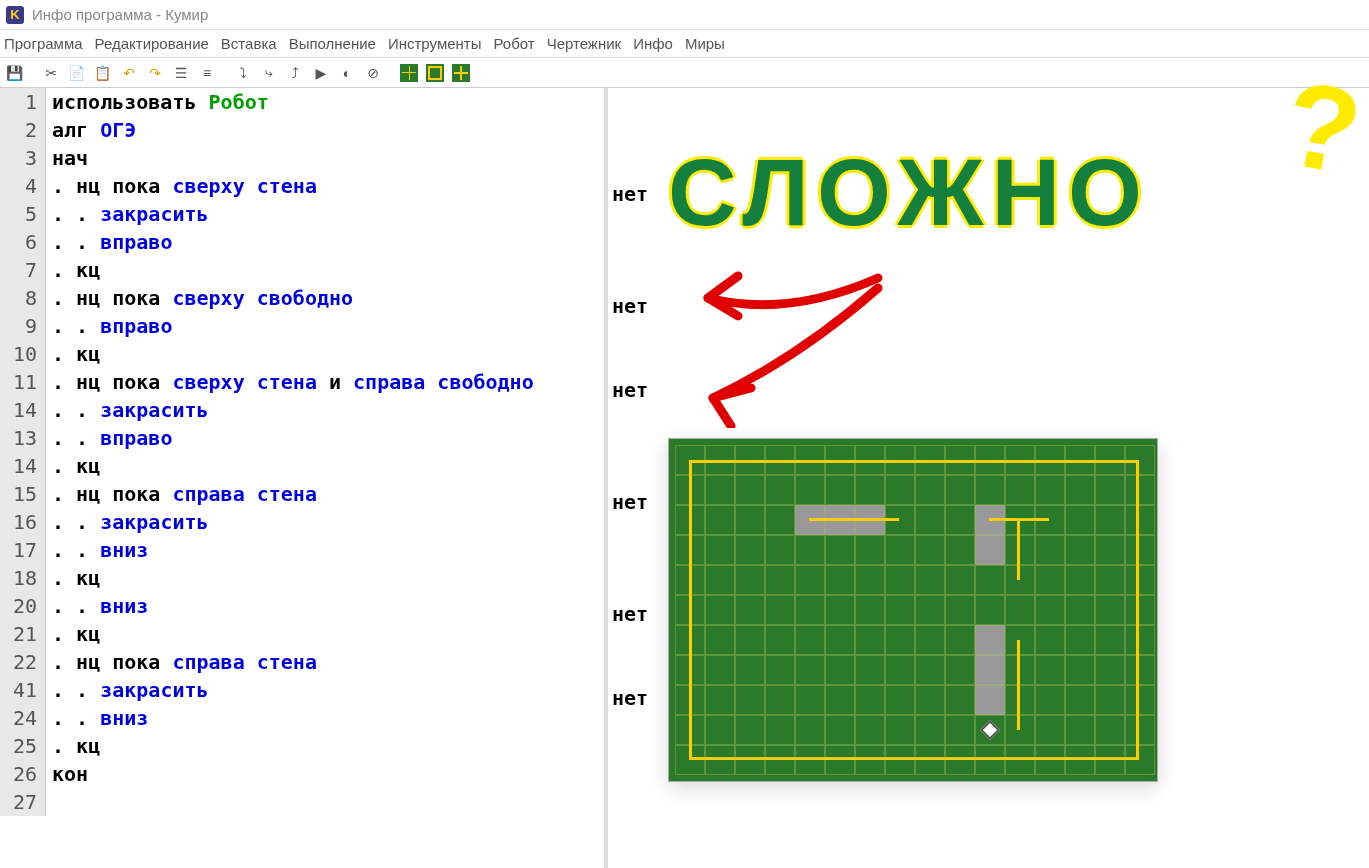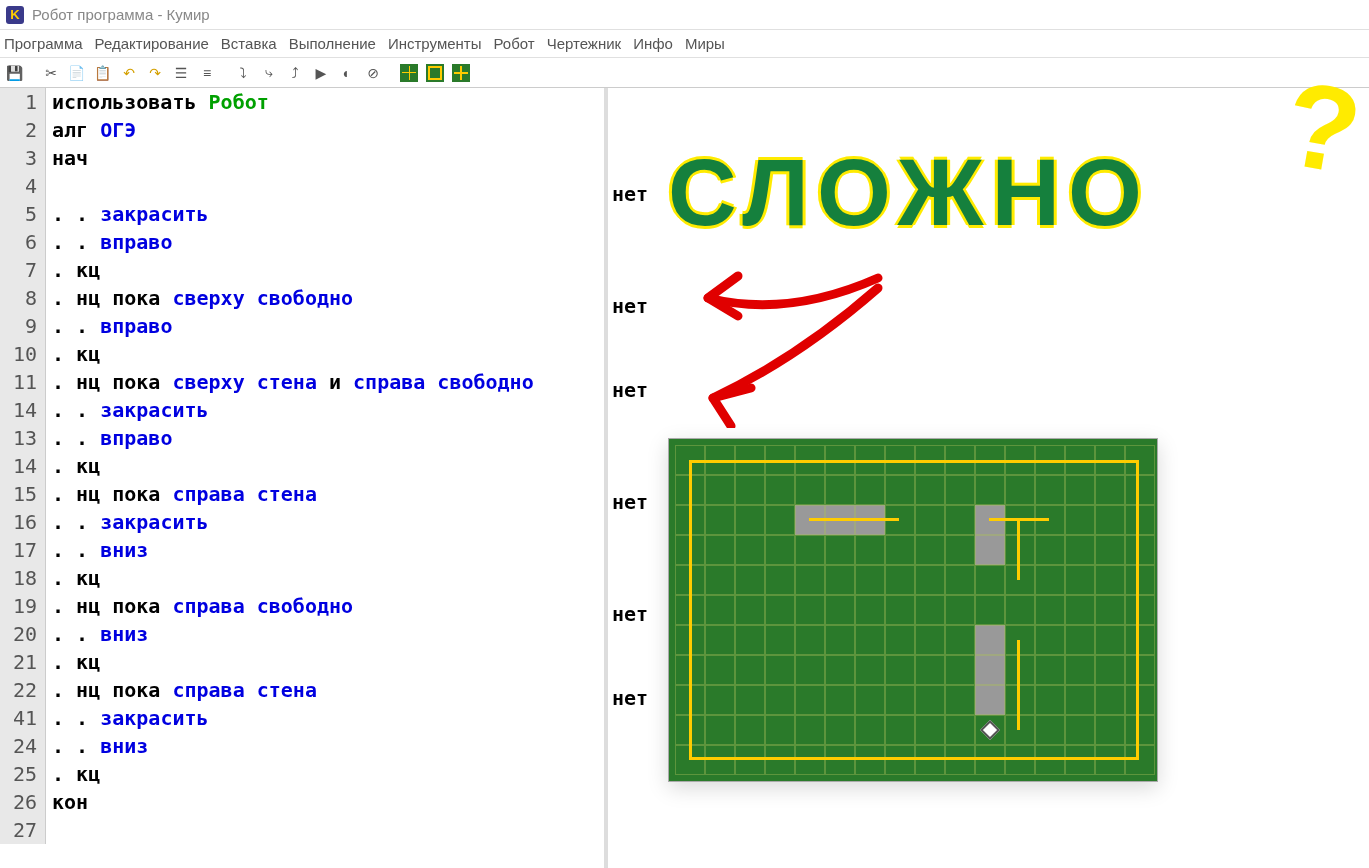--- a/index.html
+++ b/index.html
@@ -241,21 +241,21 @@
       background: #fff;
       border: 2px solid #555;
       transform: rotate(45deg);
     }
   </style>
 </head>
 <body>
 
 <div class="titlebar">
   <span class="app-icon">K</span>
-  <span>Робот программа - Кумир</span>
+  <span>Инфо программа - Кумир</span>
 </div>
 
 <div class="menubar">
   <span>Программа</span>
   <span>Редактирование</span>
   <span>Вставка</span>
   <span>Выполнение</span>
   <span>Инструменты</span>
   <span>Робот</span>
   <span>Чертежник</span>
@@ -303,20 +303,21 @@
         <div class="code-row">
           <div class="lineno">2</div>
           <div class="code-text"><span class="kw-black">алг </span><span class="kw-blue">ОГЭ</span></div>
         </div>
         <div class="code-row">
           <div class="lineno">3</div>
           <div class="code-text"><span class="kw-black">нач</span></div>
         </div>
         <div class="code-row">
           <div class="lineno">4</div>
+          <div class="code-text"><span class="kw-black">. </span><span class="kw-black">нц пока</span><span class="kw-blue"> сверху стена</span></div>
         </div>
         <div class="code-row">
           <div class="lineno">5</div>
           <div class="code-text"><span class="kw-black">. . </span><span class="kw-blue">закрасить</span></div>
         </div>
         <div class="code-row">
           <div class="lineno">6</div>
           <div class="code-text"><span class="kw-black">. . </span><span class="kw-blue">вправо</span></div>
         </div>
         <div class="code-row">
@@ -359,24 +360,20 @@
           <div class="lineno">16</div>
           <div class="code-text"><span class="kw-black">. . </span><span class="kw-blue">закрасить</span></div>
         </div>
         <div class="code-row">
           <div class="lineno">17</div>
           <div class="code-text"><span class="kw-black">. . </span><span class="kw-blue">вниз</span></div>
         </div>
         <div class="code-row">
           <div class="lineno">18</div>
           <div class="code-text"><span class="kw-black">. </span><span class="kw-black">кц</span></div>
-        </div>
-        <div class="code-row">
-          <div class="lineno">19</div>
-          <div class="code-text"><span class="kw-black">. </span><span class="kw-black">нц пока</span><span class="kw-blue"> справа свободно</span></div>
         </div>
         <div class="code-row">
           <div class="lineno">20</div>
           <div class="code-text"><span class="kw-black">. . </span><span class="kw-blue">вниз</span></div>
         </div>
         <div class="code-row">
           <div class="lineno">21</div>
           <div class="code-text"><span class="kw-black">. </span><span class="kw-black">кц</span></div>
         </div>
         <div class="code-row">

